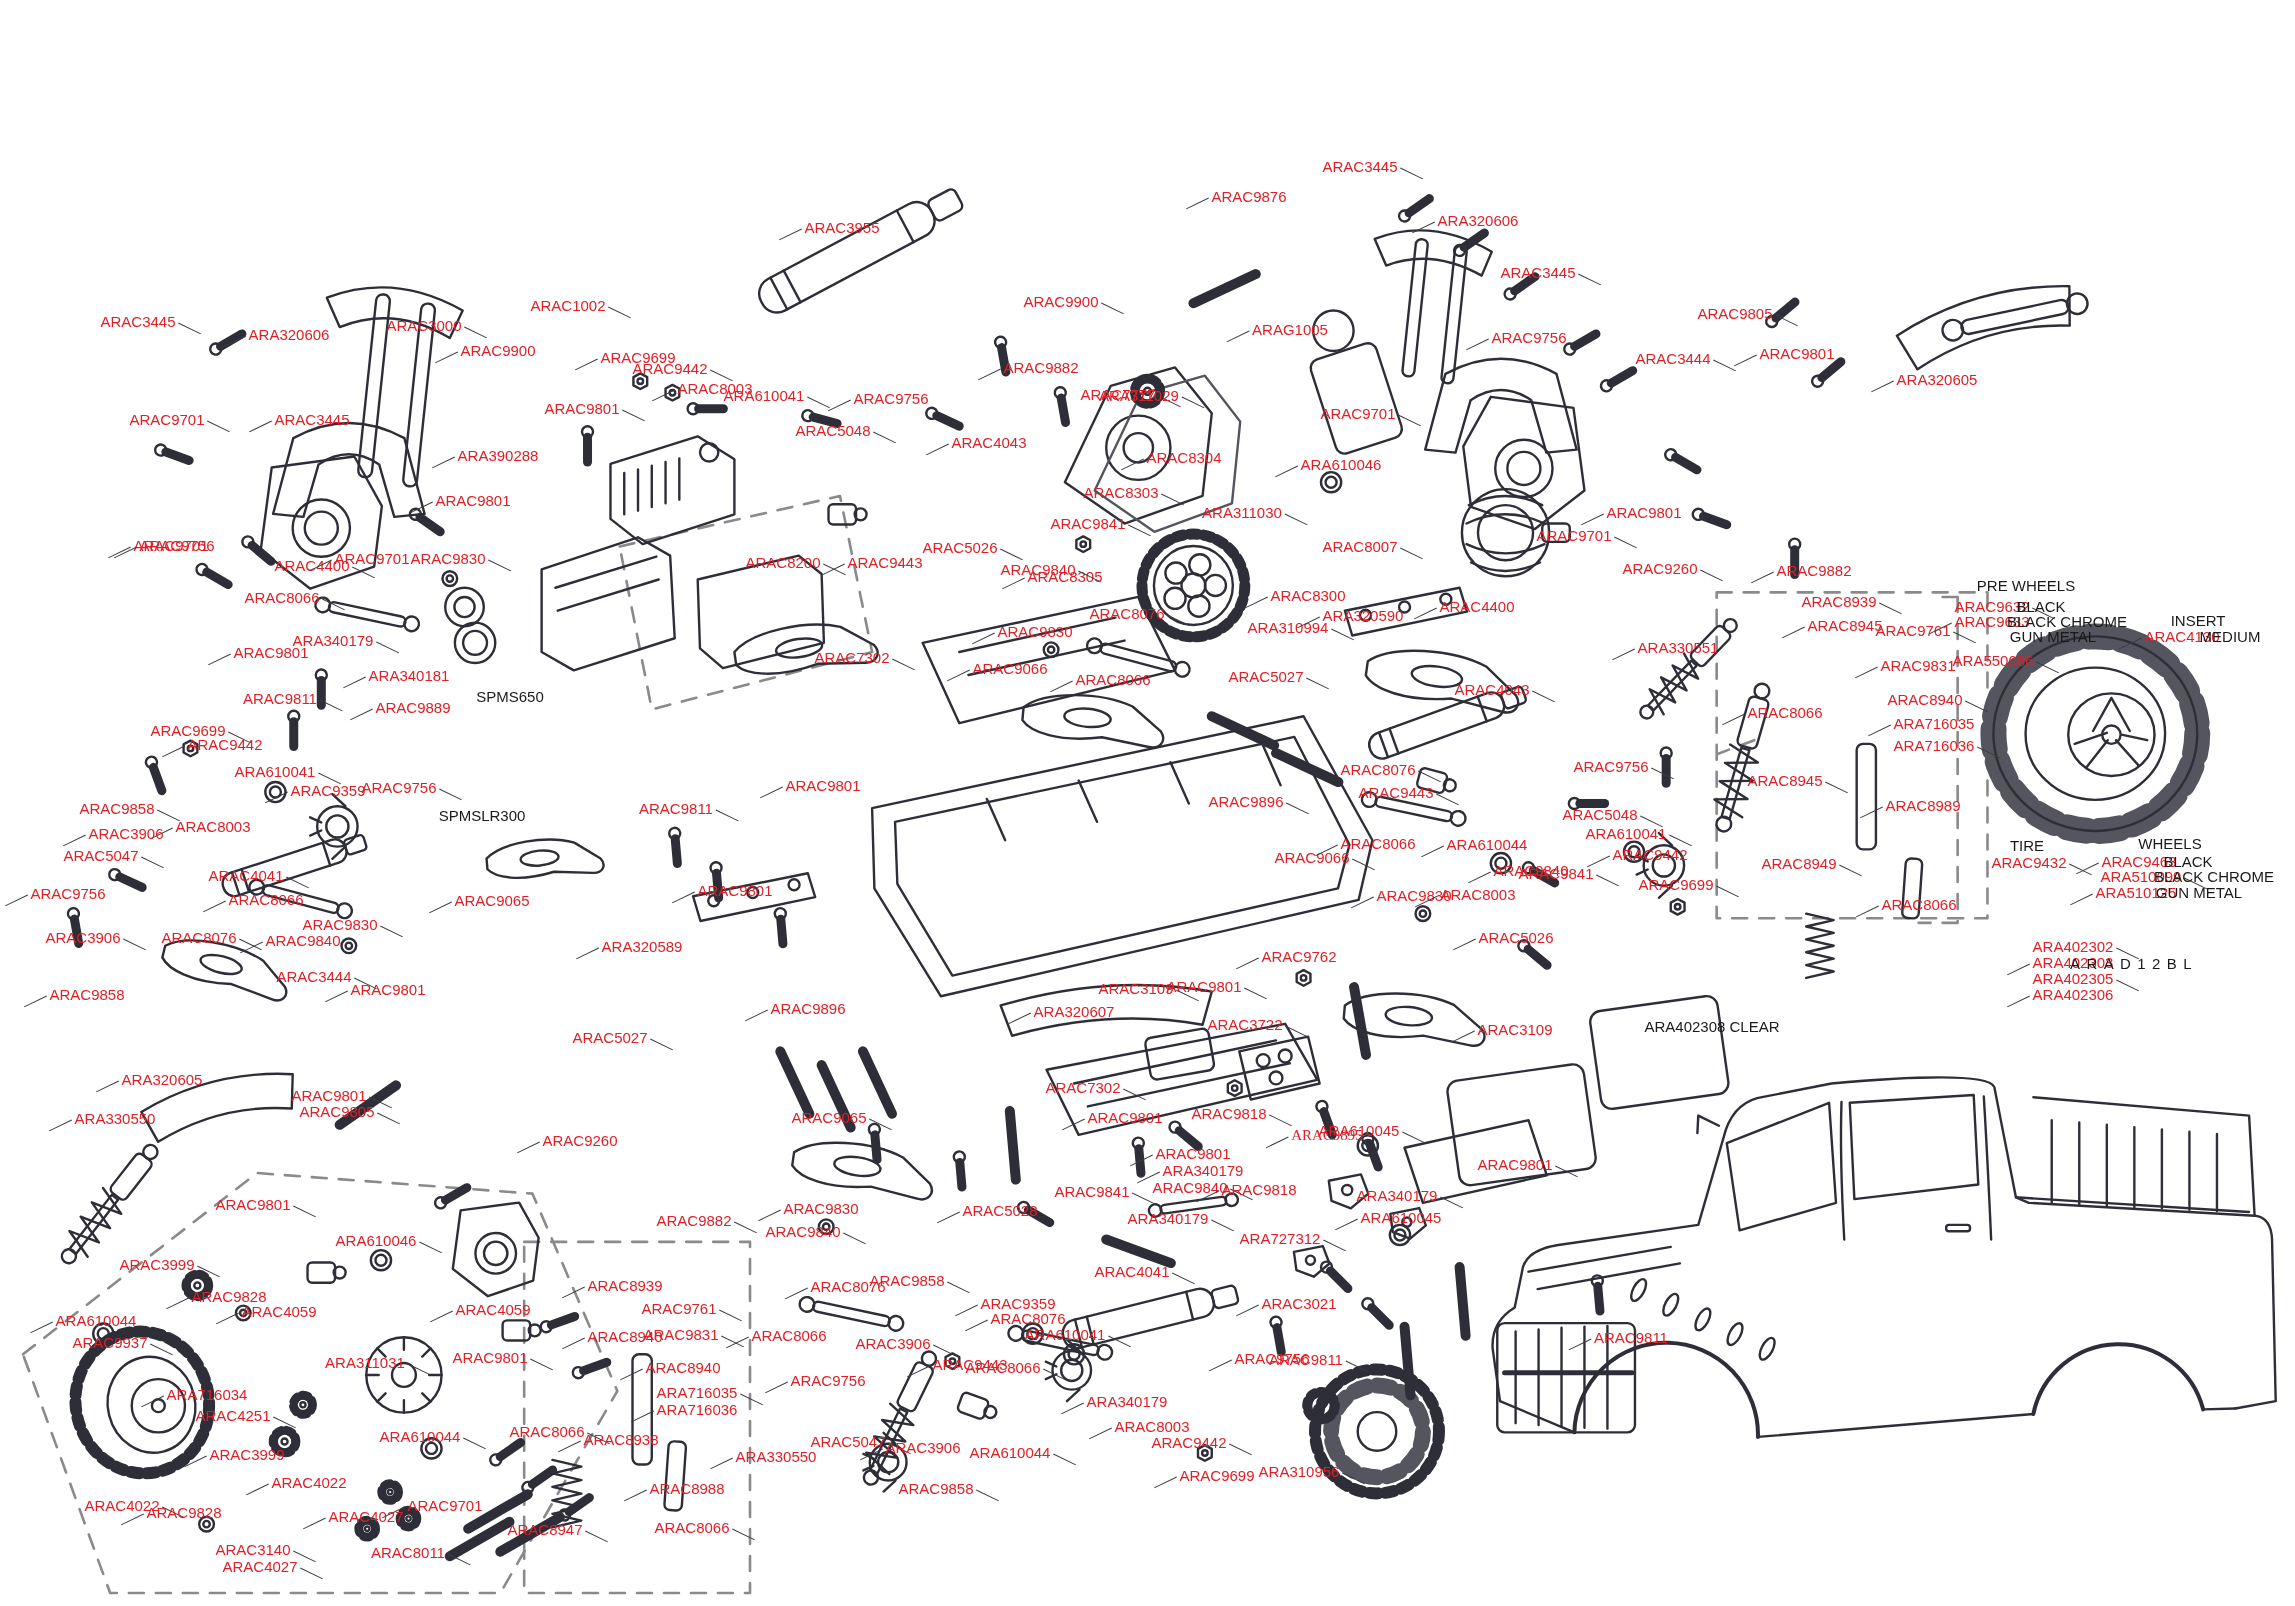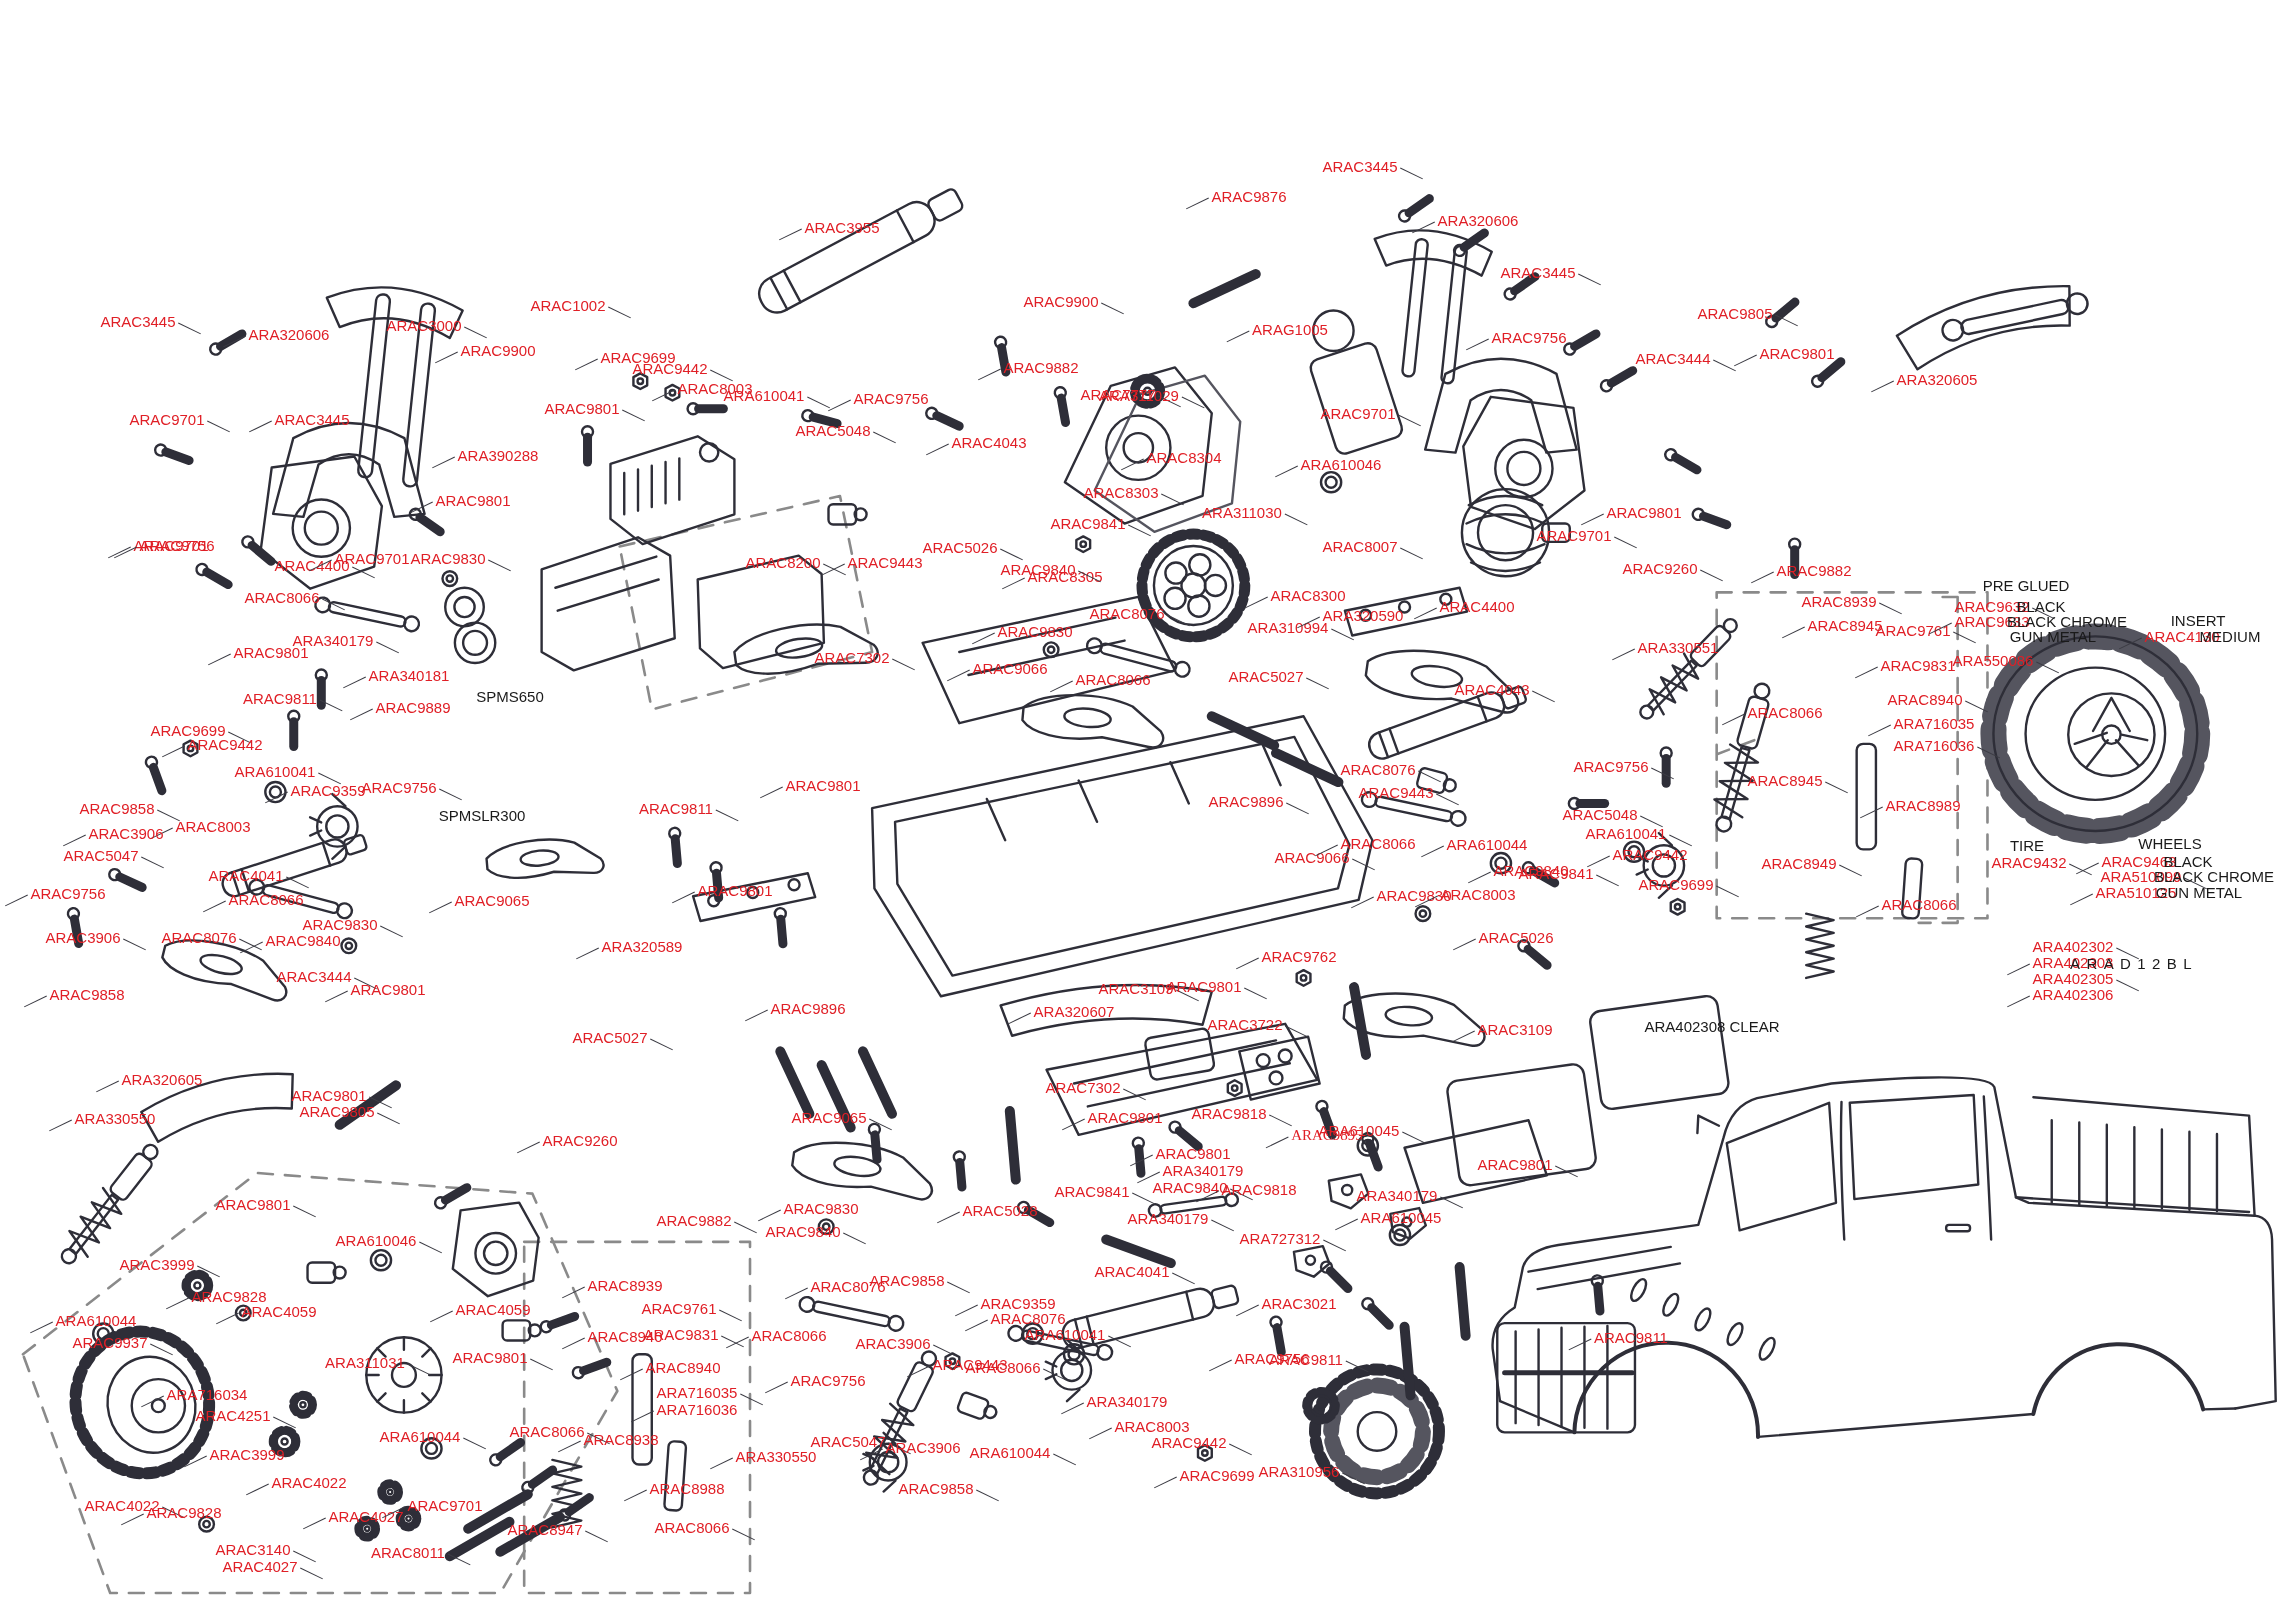--- a/index.html
+++ b/index.html
@@ -598,21 +598,21 @@
       <span class="lbl red alt" style="left: 1299px; top: 956px;">ARAC9762</span>
       <span class="lbl red" style="left: 1245px; top: 1024px;">ARAC3722</span>
       <span class="lbl red alt" style="left: 1327px; top: 1135px; font-family: Liberation Serif, serif;">ARAC9895</span>
       <span class="lbl red" style="left: 1136px; top: 988px;">ARAC3109</span>
       <span class="lbl red alt" style="left: 1515px; top: 1029px;">ARAC3109</span>
       <span class="lbl red" style="left: 1204px; top: 986px;">ARAC9801</span>
       <span class="lbl red alt" style="left: 1074px; top: 1011px;">ARA320607</span>
       <span class="lbl red" style="left: 1083px; top: 1087px;">ARAC7302</span>
       <span class="lbl blk" style="left: 510px; top: 696px;">SPMS650</span>
       <span class="lbl blk" style="left: 482px; top: 815px;">SPMSLR300</span>
-      <span class="lbl blk" style="left: 2026px; top: 585px;">PRE GLUED</span>
+      <span class="lbl blk" style="left: 2026px; top: 585px;">PRE WHEELS</span>
       <span class="lbl blk" style="left: 2041px; top: 606px;">BLACK</span>
       <span class="lbl blk" style="left: 2067px; top: 621px;">BLACK CHROME</span>
       <span class="lbl blk" style="left: 2053px; top: 636px;">GUN METAL</span>
       <span class="lbl blk" style="left: 2198px; top: 620px;">INSERT</span>
       <span class="lbl blk" style="left: 2230px; top: 636px;">MEDIUM</span>
       <span class="lbl blk" style="left: 2027px; top: 845px;">TIRE</span>
       <span class="lbl blk" style="left: 2170px; top: 843px;">WHEELS</span>
       <span class="lbl blk" style="left: 2188px; top: 861px;">BLACK</span>
       <span class="lbl blk" style="left: 2214px; top: 876px;">BLACK CHROME</span>
       <span class="lbl blk" style="left: 2199px; top: 892px;">GUN METAL</span>

